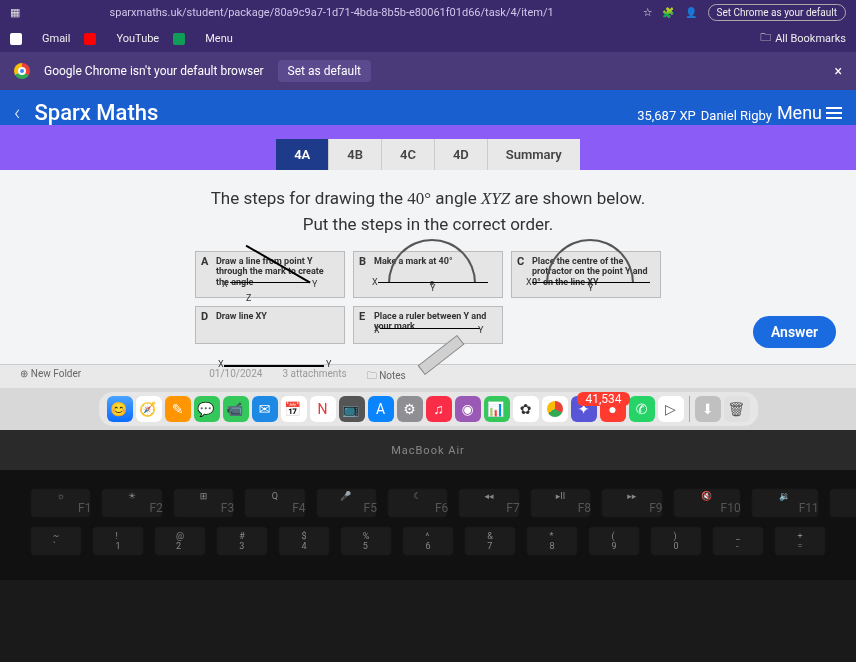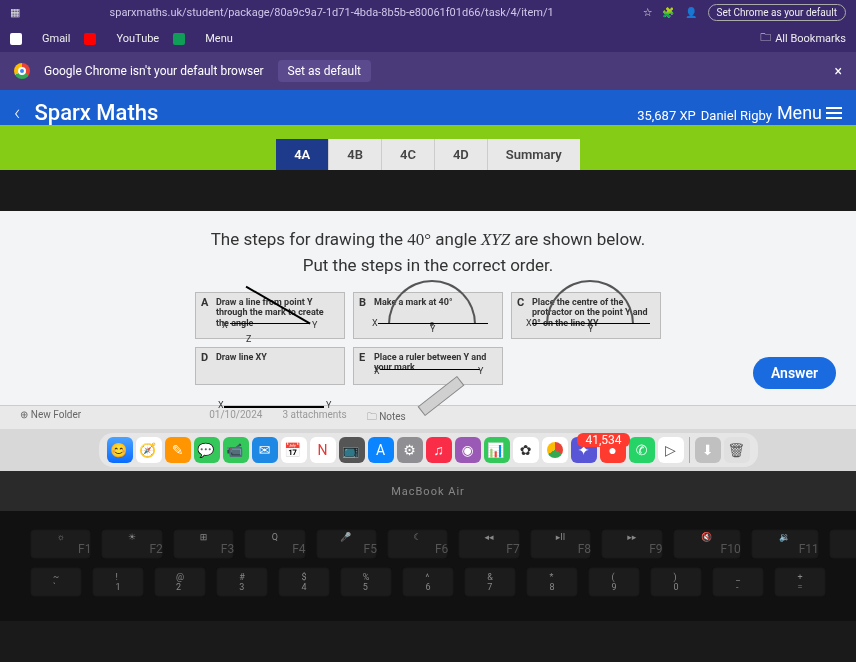--- a/index.html
+++ b/index.html
@@ -24,27 +24,27 @@
   .all-bookmarks { margin-left: auto; font-size: 11px; display:flex; gap:4px; align-items:center; }
 
   .app-header { background: linear-gradient(#1a5fd0,#1a5fd0); color: #fff; padding: 10px 14px 0 14px; display: flex; align-items: center; gap: 14px; }
   .back-chevron { font-size: 22px; font-weight: 200; }
   .app-title { font-size: 22px; font-weight: 500; }
   .xp-area { margin-left: auto; display: flex; align-items: flex-end; gap: 5px; font-size: 13px; }
   .menu-btn { display: flex; align-items: center; gap: 4px; font-size: 18px; }
   .hamburger { display: inline-block; width: 16px; }
   .hamburger span { display:block; height:2px; background:#fff; margin:3px 0; }
 
-  .tabs-row { background: #84cc16; padding: 14px 0 0 0; display: flex; justify-content: center; }
+  .tabs-row { background: #8b5cf6; padding: 14px 0 0 0; display: flex; justify-content: center; }
   .tabs { display: flex; }
   .tab { background: #e8e8e8; color: #444; font-size: 13px; font-weight: 600; padding: 8px 18px; border-right: 1px solid #ccc; }
   .tab.active { background: #1e3a8a; color: #fff; }
   .tab:last-child { border-right: none; }
 
-  .content { background: #f3f4f6; padding: 16px 24px 20px 24px; position: relative; margin-top: 41px; }
+  .content { background: #f3f4f6; padding: 16px 24px 20px 24px; position: relative; }
   .instructions { text-align: center; font-size: 17px; color: #333; line-height: 1.5; margin-bottom: 14px; font-family: Georgia, serif; }
   .instructions .math { font-family: "Times New Roman", serif; }
 
   .cards-grid { display: grid; grid-template-columns: repeat(3, 150px); gap: 8px; justify-content: center; }
   .card { background: #e5e5e5; border: 1px solid #bbb; padding: 4px 6px 6px 6px; position: relative; font-size: 9px; color: #333; display: flex; flex-direction: column; }
   .card-label { position: absolute; top: 3px; left: 5px; font-weight: 700; font-size: 11px; }
   .card-title { margin-left: 14px; font-weight: 700; line-height: 1.15; min-height: 22px; }
   .card-figure { flex: 1; position: relative; margin-top: 4px; height: 56px; }
 
   

